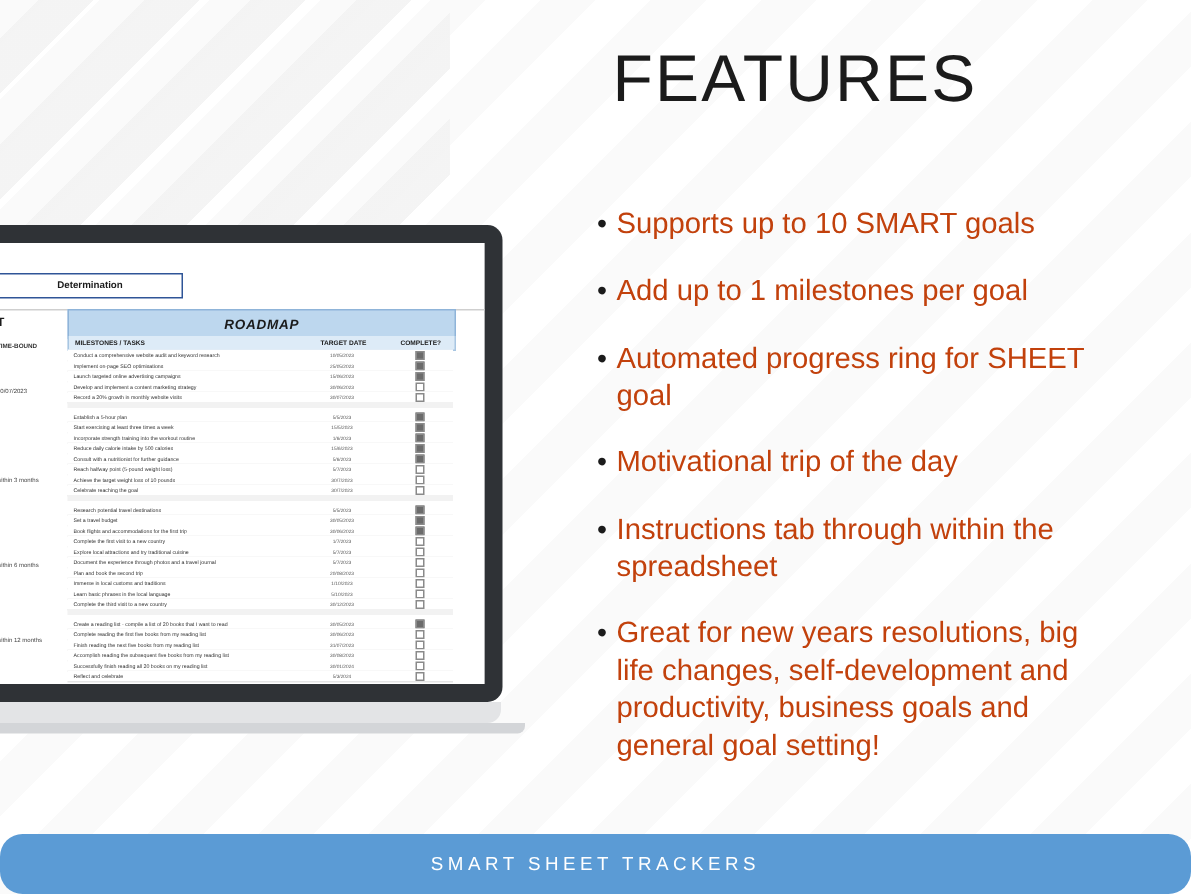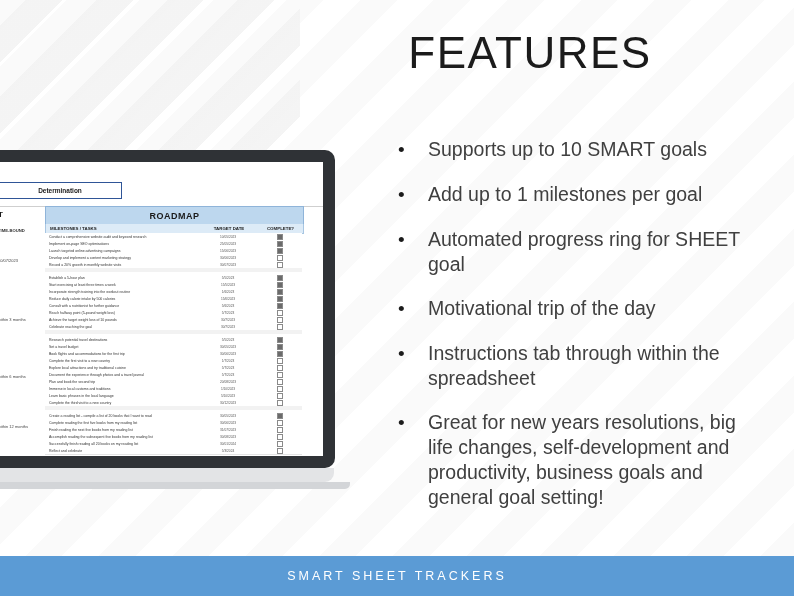--- a/index.html
+++ b/index.html
@@ -77,22 +77,21 @@
     flex: 0 0 auto;
     width: 13px;
     font-size: 19px;
     line-height: 26px;
     color: #1b1b1b;
   }
   .feature-text {
     flex: 1 1 auto;
     font-size: 19.5px;
     line-height: 25px;
-    color: #404040;
-    margin-left: 17px;
+    color: #c2410c;
   }
 
   
   .laptop {
     position: absolute;
     left: -210px;
     top: 150px;
     width: 555px;
     height: 350px;
     z-index: 4;
@@ -200,20 +199,21 @@
     height: 18px;
     background: #bdd7ee;
     border: 1px solid #8fb4d9;
     display: flex;
     align-items: center;
     justify-content: center;
     font-size: 9px;
     font-weight: bold;
     letter-spacing: 0.5px;
     color: #1b1b1b;
+    font-style: italic;
   }
   .roadmap-subhead {
     position: absolute;
     left: 243px;
     top: 62px;
     width: 257px;
     height: 9px;
     background: #ddebf7;
     border: 1px solid #a8c6e2;
     border-top: none;
@@ -286,20 +286,21 @@
     position: absolute;
     left: 0;
     bottom: 0;
     width: 794px;
     height: 40px;
     background: #5b9bd5;
     display: flex;
     align-items: center;
     justify-content: center;
     z-index: 6;
+    border-radius: 15px;
   }
   .footer-text {
     color: #ffffff;
     font-size: 12.5px;
     letter-spacing: 3px;
   }
 </style>
 </head>
 <body>
 

